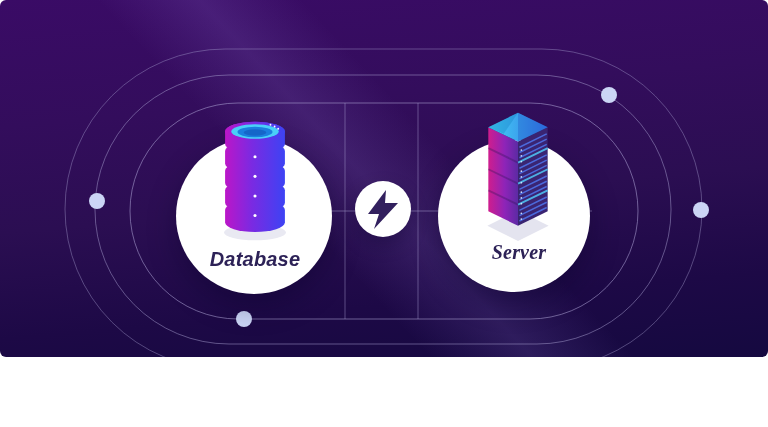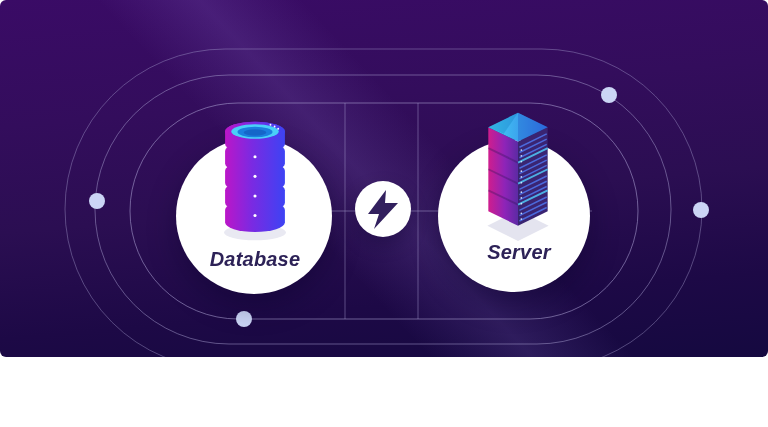--- a/index.html
+++ b/index.html
@@ -35,21 +35,21 @@
   }
   .illus{position:absolute;}
   .illus-db{left:222px;top:119px;}
   .illus-server{left:483px;top:108px;}
   .node-label{
     position:absolute;transform:translateX(-50%);
     font-style:italic;font-weight:700;font-size:20px;letter-spacing:0.2px;
     color:#2d2257;white-space:nowrap;
   }
   .label-db{left:255px;top:248px;}
-  .label-server{left:519px;top:241px;}
+  .label-server{left:519px;top:241px;font-family:Liberation Serif, serif;}
 </style>
 </head>
 <body>
 
 <div class="stage">
 
   <div class="beam"></div>
 
   <svg class="tracks" width="768" height="427" viewBox="0 0 768 427">
     <g fill="none" stroke="#a89fd0" stroke-width="1">

